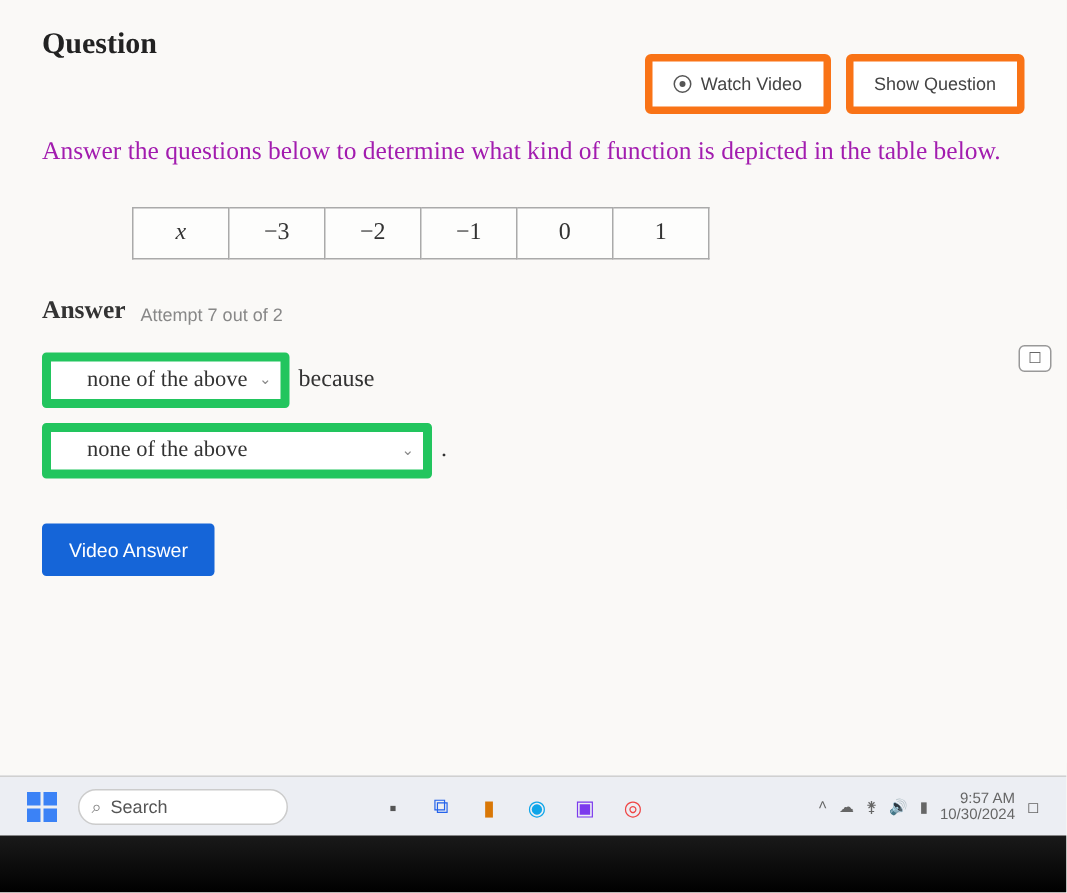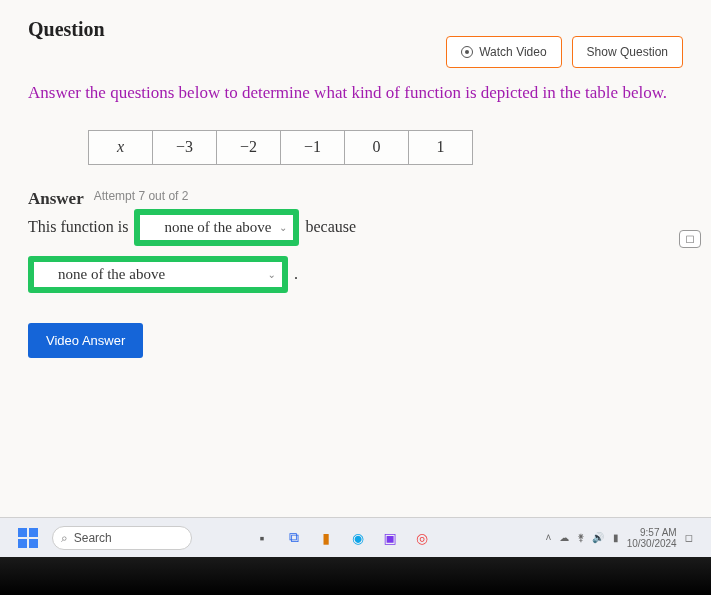--- a/index.html
+++ b/index.html
@@ -27,21 +27,21 @@
     font-weight: bold;
     color: #222;
   }
   .top-buttons {
     display: flex;
     gap: 10px;
     margin-top: 18px;
   }
   .outline-btn {
     background: #fff;
-    border: 1px solid #f97316;
+    border: 5px solid #f97316;
     border-radius: 4px;
     padding: 8px 14px;
     font-family: Arial, sans-serif;
     font-size: 12px;
     color: #444;
     display: flex;
     align-items: center;
     gap: 6px;
     cursor: pointer;
   }
@@ -73,22 +73,23 @@
     height: 34px;
     text-align: center;
     font-size: 16px;
     background: #fdfdfc;
   }
   table.func td.hdr {
     font-style: italic;
   }
   .answer-row {
     display: flex;
-    align-items: flex-start;
+    align-items: flex-end;
     gap: 10px;
+    margin-bottom: 18px;
   }
   .ans-label {
     font-size: 17px;
     font-weight: bold;
   }
   .attempt {
     font-family: Arial, sans-serif;
     font-size: 12px;
     color: #888;
   }
@@ -233,21 +234,20 @@
     </tbody>
       </table>
   </div>
 
   <div class="answer-row">
     <span class="ans-label">Answer</span>
     <span class="attempt">Attempt 7 out of 2</span>
   </div>
 
   <div class="sentence">
-    <span>This function is</span>
     <span class="dropdown">
       <span>none of the above</span>
       <span class="chev">⌄</span>
     </span>
     <span>because</span>
   </div>
 
   <div class="sentence">
     <span class="dropdown dd-wide">
       <span>none of the above</span>

